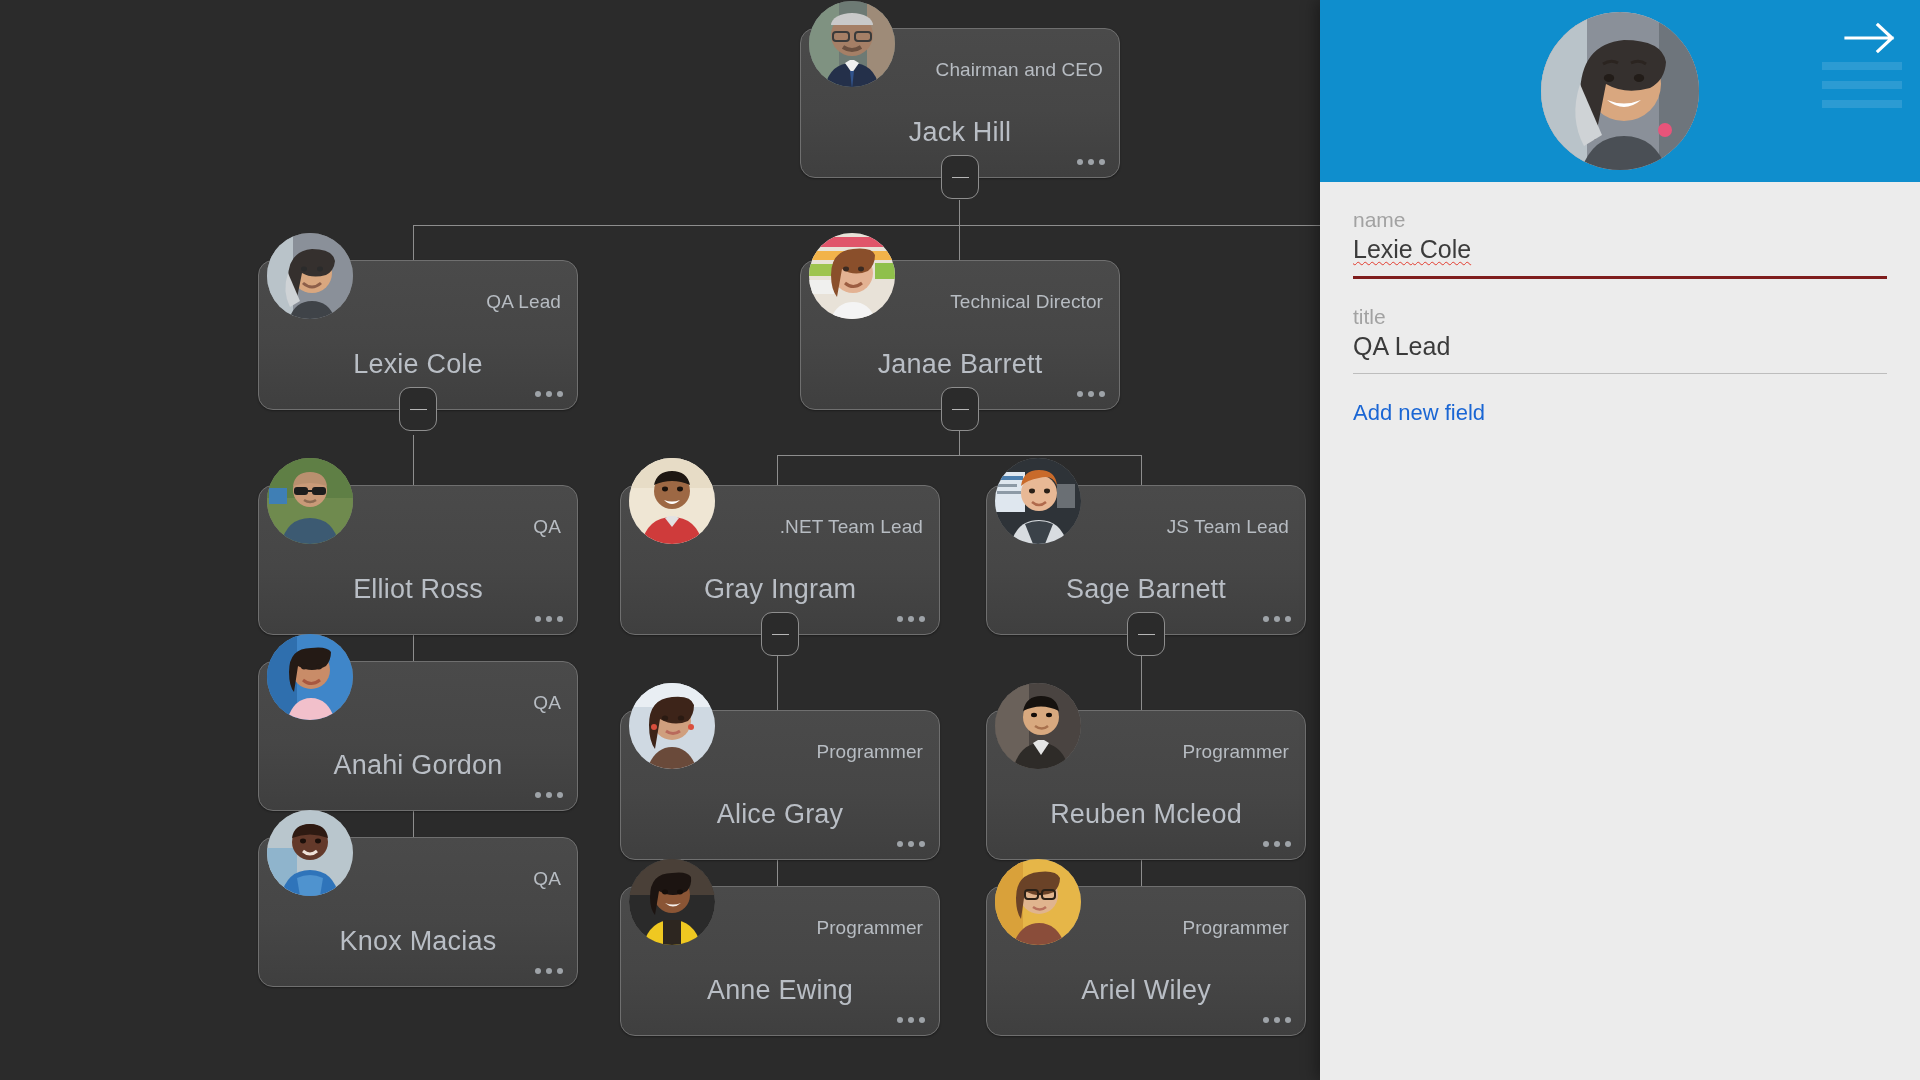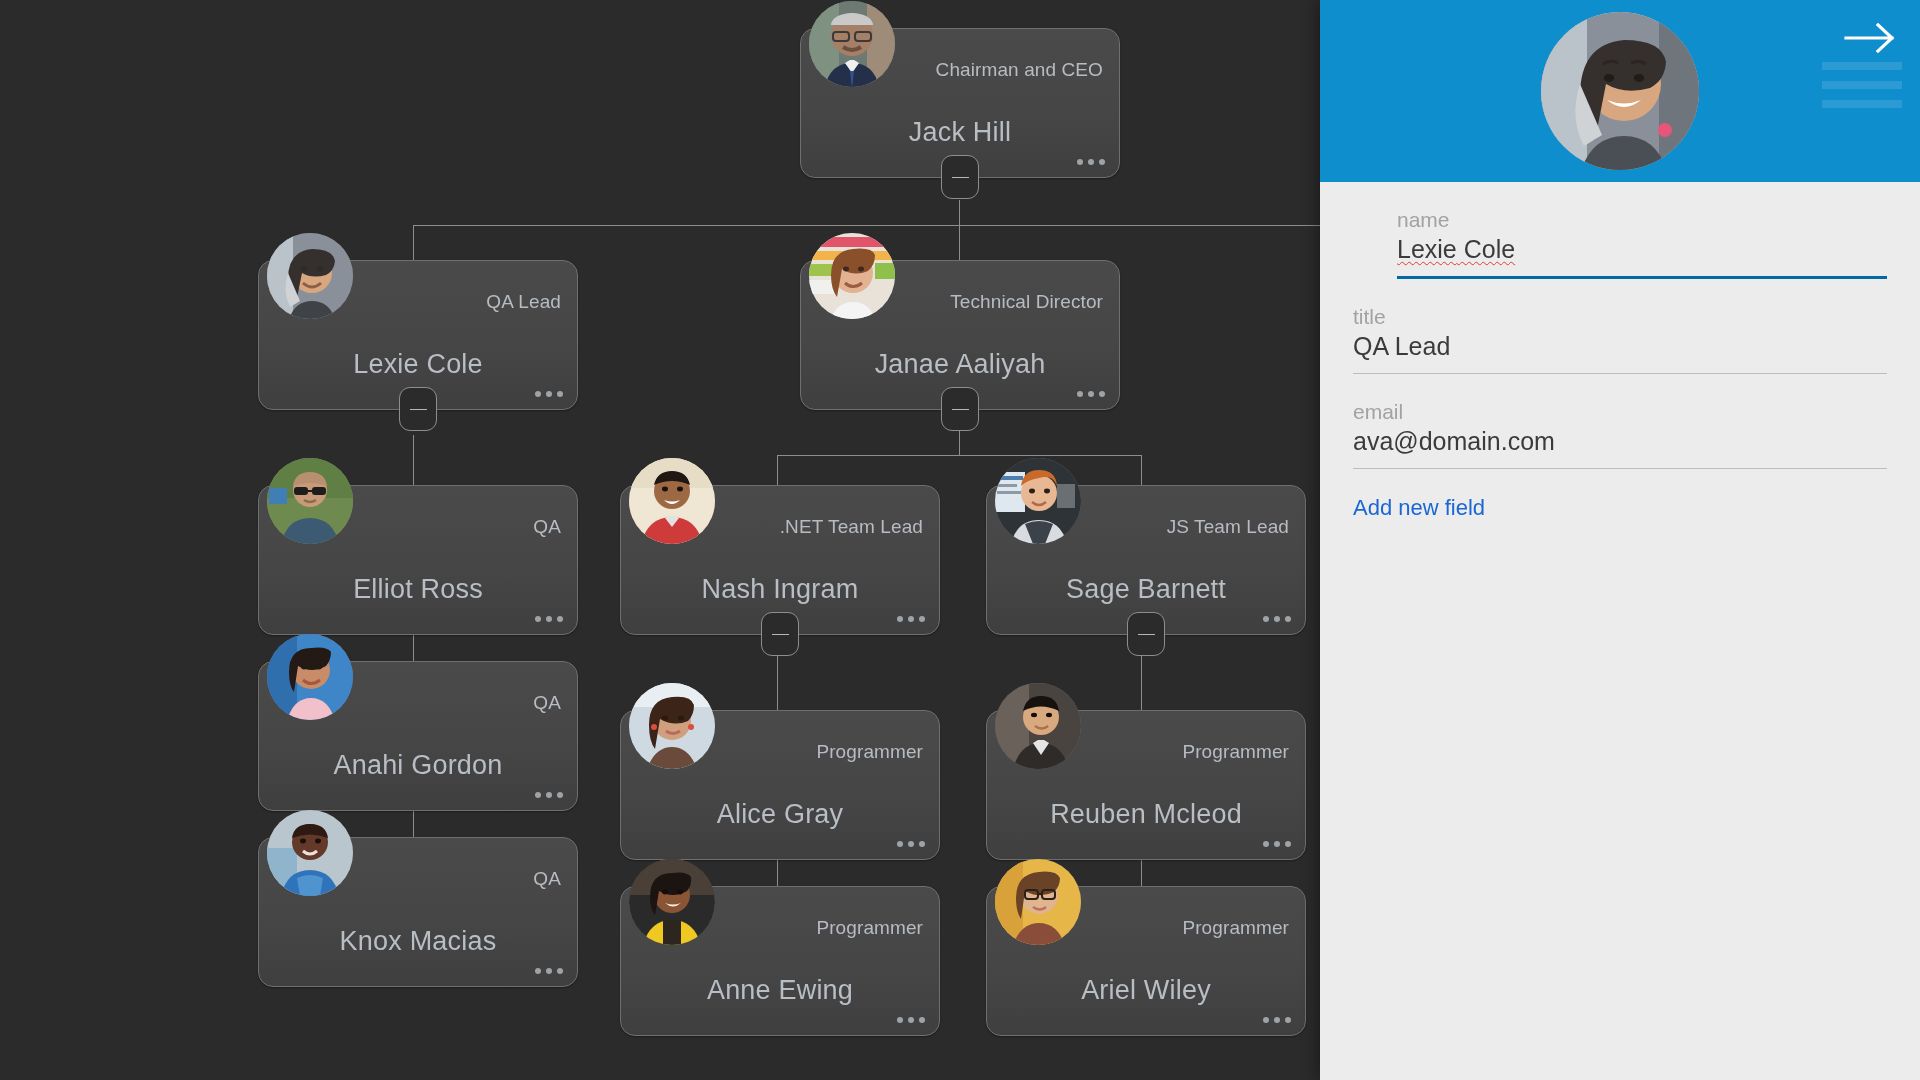--- a/index.html
+++ b/index.html
@@ -162,21 +162,21 @@
     padding: 0 33px;
     background: transparent;
   }
 
   .field {
     position: relative;
     padding-top: 26px;
     padding-bottom: 10px;
     border-bottom: 1px solid #bdbdbd;
   }
-  .field.focused { border-bottom: 3px solid #0369a1; margin-left: 44px; }
+  .field.focused { border-bottom: 3px solid #7f1d1d; }
   .field .flabel {
     font-size: 21px;
     color: #a2a2a2;
     line-height: 1.1;
     margin-bottom: 3px;
   }
   .field .fvalue {
     font-size: 25px;
     color: #3b3b3b;
     line-height: 1.25;
@@ -310,21 +310,21 @@
           <rect x="66" y="30" width="20" height="16" fill="#8fc04b"></rect>
           <circle cx="44" cy="40" r="20" fill="#e3b293"></circle>
           <path d="M44 16 q-22 2 -22 26 q0 14 6 22 l5 -28 q12 8 26 2 q7 -6 7 -16 q-3 -8 -22 -6z" fill="#8a4f2b"></path>
           <path d="M36 50 q8 7 17 0" stroke="#9c5d42" stroke-width="3" fill="none"></path>
           <ellipse cx="37" cy="36" rx="3" ry="2.4" fill="#3a2a22"></ellipse>
           <ellipse cx="52" cy="36" rx="3" ry="2.4" fill="#3a2a22"></ellipse>
           <path d="M22 86 q6 -17 22 -17 q16 0 22 17z" fill="#f4f4f4"></path>
         </svg>
       </div>
       <div class="title">Technical Director</div>
-      <div class="pname">Janae Aaliyah</div>
+      <div class="pname">Janae Barrett</div>
       <div class="dots">
           <i></i>
           <i></i>
           <i></i>
         </div>
       <div class="toggle">
           <i></i>
         </div>
     </div>
 
@@ -405,21 +405,21 @@
           <circle cx="43" cy="33" r="18" fill="#9d6844"></circle>
           <path d="M25 27 q3 -14 18 -14 q15 0 18 14 q-18 -8 -36 0z" fill="#1e1712"></path>
           <ellipse cx="36" cy="31" rx="3" ry="2.4" fill="#1b120c"></ellipse>
           <ellipse cx="51" cy="31" rx="3" ry="2.4" fill="#1b120c"></ellipse>
           <path d="M35 42 q8 8 16 0 q-8 3 -16 0z" fill="#ffffff"></path>
           <path d="M12 86 q7 -27 31 -27 q24 0 31 27z" fill="#cf3b3b"></path>
           <path d="M36 60 l7 9 l7 -9 l-4 -2 h-6z" fill="#e2e2e2"></path>
         </svg>
       </div>
       <div class="title">.NET Team Lead</div>
-      <div class="pname">Nash Ingram</div>
+      <div class="pname">Gray Ingram</div>
       <div class="dots">
           <i></i>
           <i></i>
           <i></i>
         </div>
       <div class="toggle">
           <i></i>
         </div>
     </div>
 
@@ -681,24 +681,20 @@
         <div class="fvalue spell"><span>Lexie</span><span class="ok"> Cole</span></div>
       </div>
 
       
       <div class="field">
         <div class="flabel">title</div>
         <div class="fvalue">QA Lead</div>
       </div>
 
       
-      <div class="field">
-        <div class="flabel">email</div>
-        <div class="fvalue">ava@domain.com</div>
-      </div>
 
       
 
       <span class="add-field">Add new field</span>
 
     </div>
   </div>
 
 </div>
 

